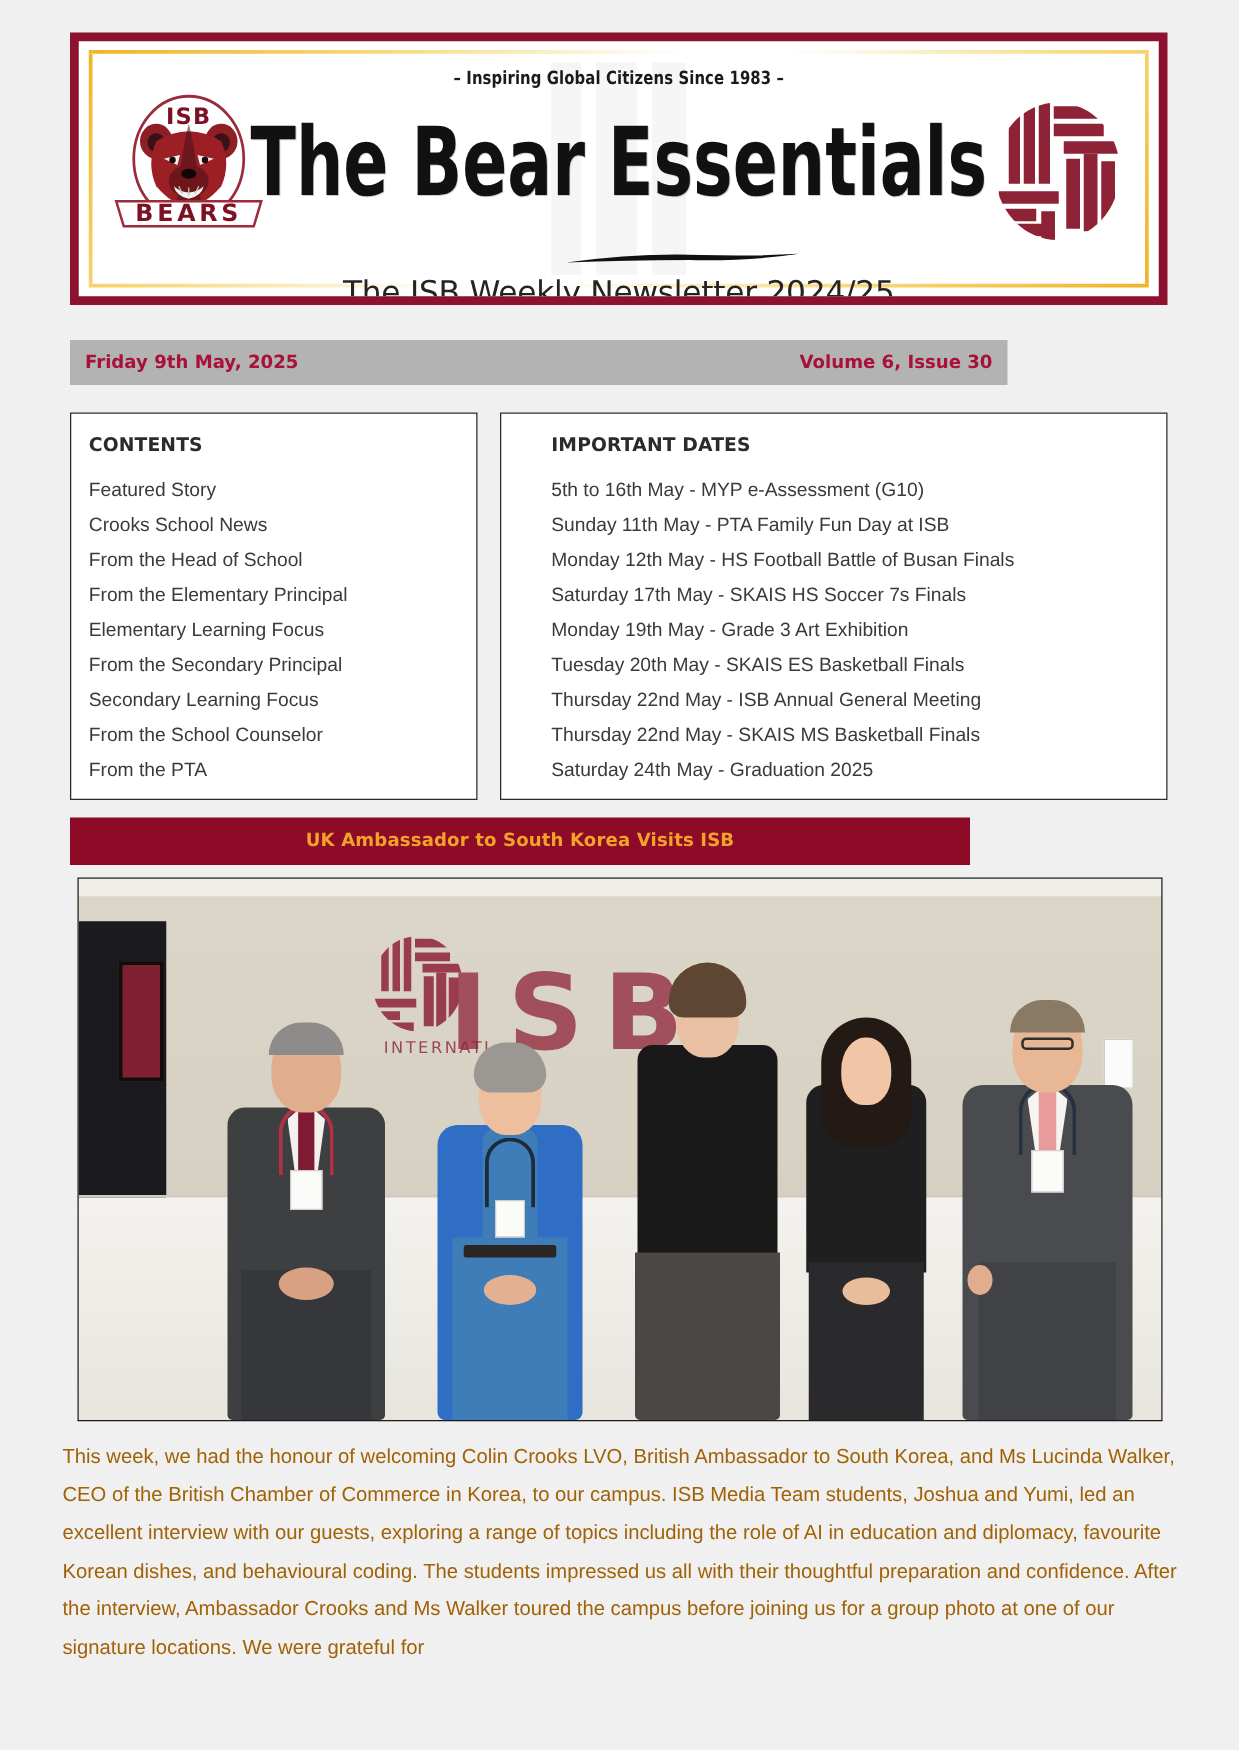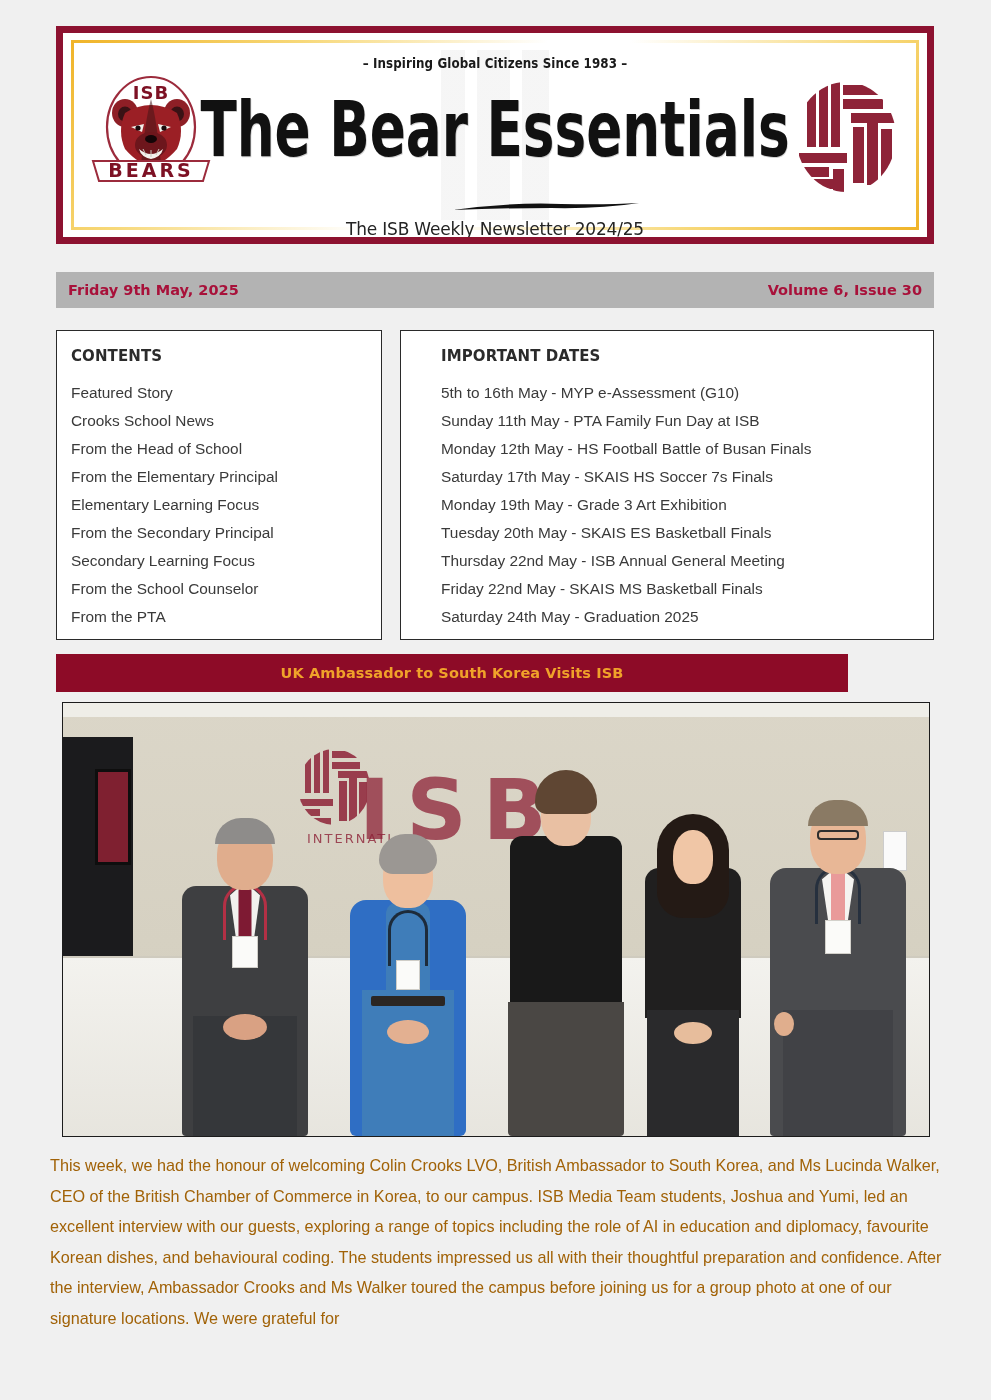--- a/index.html
+++ b/index.html
@@ -77,40 +77,40 @@
     position: absolute;
     left: 50%; top: 168px;
     transform: translateX(-44px);
     width: 190px; height: 12px;
   }
   .mast-sub {
     position: absolute;
     left: 0; right: 0; top: 186px;
     text-align: center;
     font-family: "DejaVu Sans", sans-serif;
-    font-size: 17px;
+    font-size: 25px;
     color: #242424;
     letter-spacing: -.2px;
   }
   .bear-logo {
     position: absolute;
     left: 22px; top: 36px;
     width: 132px; height: 128px;
   }
   .isb-logo {
     position: absolute;
     right: 26px; top: 46px;
     width: 110px; height: 116px;
   }
 
   
   .datebar {
     position: absolute;
     left: 56px; top: 272px;
-    width: 878px; height: 36px;
+    width: 750px; height: 36px;
     background: #b3b3b3;
     display: flex;
     align-items: center;
     justify-content: space-between;
     padding: 0 12px;
   }
   .datebar span {
     font-family: "DejaVu Sans", sans-serif;
     font-weight: bold;
     font-size: 14.5px;
@@ -144,21 +144,21 @@
   .box-list li {
     font-size: 15.4px;
     line-height: 28px;
     color: #3a3a3a;
   }
 
   
   .feature-banner {
     position: absolute;
     left: 56px; top: 654px;
-    width: 792px; height: 38px;
+    width: 720px; height: 38px;
     background: #8d0b27;
     display: flex;
     align-items: center;
     justify-content: center;
   }
   .feature-banner span {
     font-family: "DejaVu Sans", sans-serif;
     font-weight: bold;
     font-size: 14.5px;
     color: #f0a22a;
@@ -345,21 +345,21 @@
     <div class="infobox box-dates">
       <div class="box-head">IMPORTANT DATES</div>
       <ul class="box-list">
         <li>5th to 16th May - MYP e-Assessment (G10)</li>
         <li>Sunday 11th May - PTA Family Fun Day at ISB</li>
         <li>Monday 12th May - HS Football Battle of Busan Finals</li>
         <li>Saturday 17th May - SKAIS HS Soccer 7s Finals</li>
         <li>Monday 19th May - Grade 3 Art Exhibition</li>
         <li>Tuesday 20th May - SKAIS ES Basketball Finals</li>
         <li>Thursday 22nd May - ISB Annual General Meeting</li>
-        <li>Friday 22nd May - SKAIS MS Basketball Finals</li>
+        <li>Thursday 22nd May - SKAIS MS Basketball Finals</li>
         <li>Saturday 24th May - Graduation 2025</li>
       </ul>
     </div>
   </div>
 
   <div class="feature-banner">
     <span>UK Ambassador to South Korea Visits ISB</span>
   </div>
 
   <div class="photo-frame">

